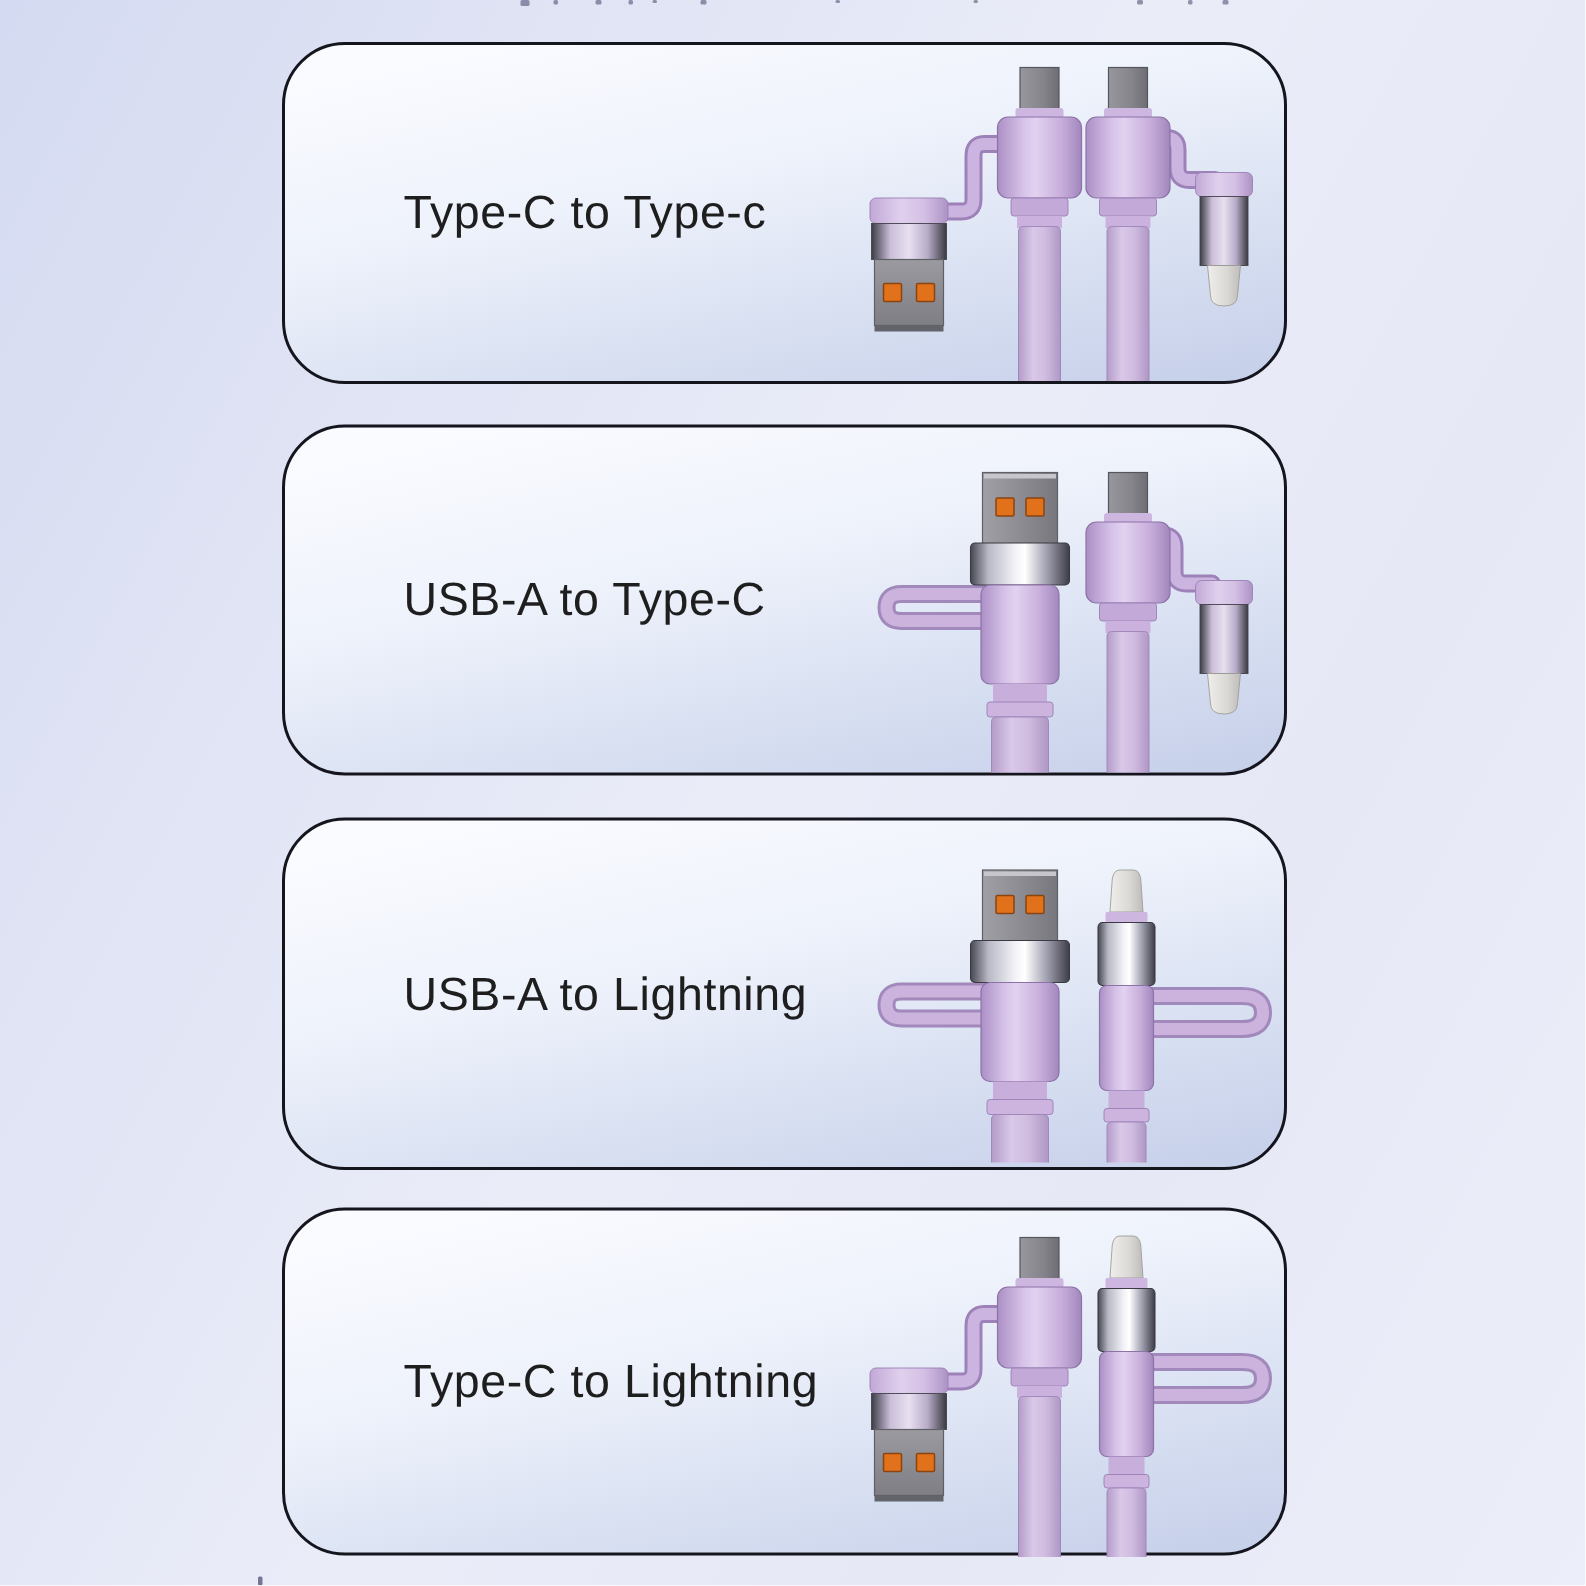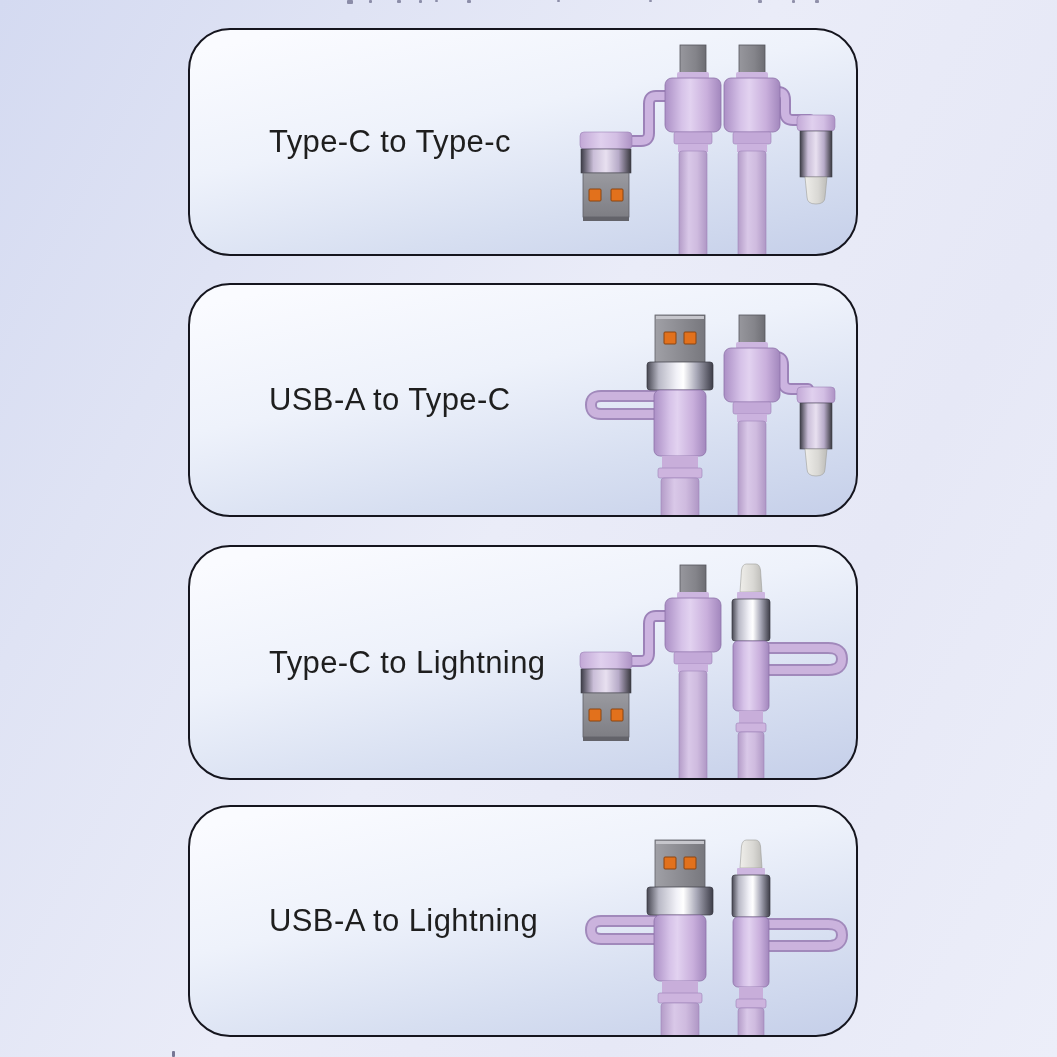--- a/index.html
+++ b/index.html
@@ -170,31 +170,31 @@
     <svg class="art" width="285" height="230" viewBox="0 0 285 230">
       <path d="M197 72 H206 Q213 72 213 80 V96 Q213 104 221 104 H238" fill="none" stroke="#9c82b8" stroke-width="12" stroke-linecap="round"></path>
       <path d="M197 72 H206 Q213 72 213 80 V96 Q213 104 221 104 H238" fill="none" stroke="#ccb4e0" stroke-width="8" stroke-linecap="round"></path>
       <use href="#lightningHangG" x="227" y="102"></use>
       <use href="#typecUp" x="154" y="30"></use>
       <use href="#usbaUpL" x="77" y="30"></use>
     </svg>
   </section>
 
   <section class="card">
+    <div class="card-label">USB-A to Lightning</div>
+    <svg class="art" width="285" height="228" viewBox="0 0 285 228">
+      <use href="#usbaUpL" x="77" y="33"></use>
+      <use href="#lightningUpR" x="162" y="33"></use>
+    </svg>
+  </section>
+
+  <section class="card">
     <div class="card-label">Type-C to Lightning</div>
     <svg class="art" width="285" height="231" viewBox="0 0 285 231">
       <path d="M97 69 H86 Q79 69 79 77 V106 Q79 114 71 114 H40" fill="none" stroke="#9c82b8" stroke-width="12" stroke-linecap="round"></path>
       <path d="M97 69 H86 Q79 69 79 77 V106 Q79 114 71 114 H40" fill="none" stroke="#ccb4e0" stroke-width="8" stroke-linecap="round"></path>
       <use href="#usbaHang" x="10" y="105"></use>
       <use href="#typecUp" x="95" y="18"></use>
       <use href="#lightningUpR" x="162" y="17"></use>
     </svg>
   </section>
 
-  <section class="card">
-    <div class="card-label">USB-A to Lightning</div>
-    <svg class="art" width="285" height="228" viewBox="0 0 285 228">
-      <use href="#usbaUpL" x="77" y="33"></use>
-      <use href="#lightningUpR" x="162" y="33"></use>
-    </svg>
-  </section>
-
 </div>
 
 </body></html>

